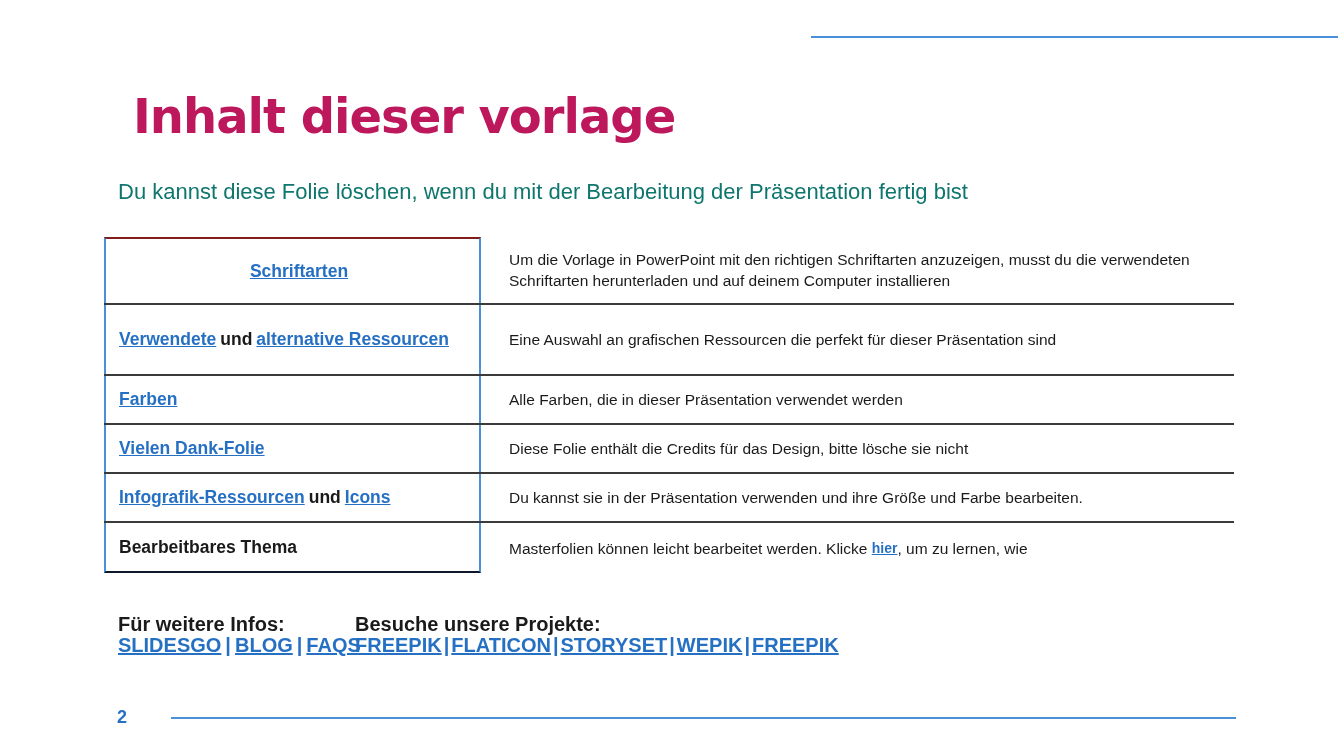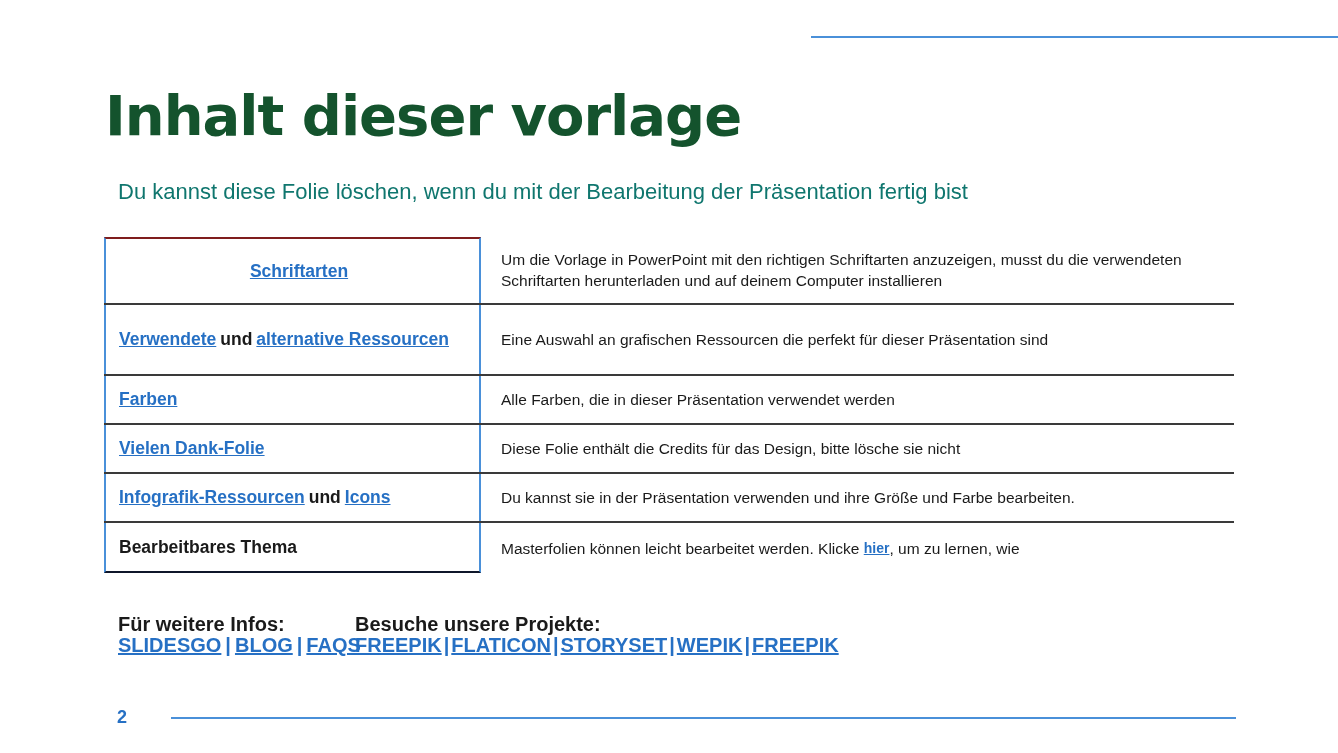--- a/index.html
+++ b/index.html
@@ -2,37 +2,37 @@
 <html><head>
 <meta charset="utf-8">
 <style>
   html, body { margin: 0; padding: 0; }
   body {
     width: 1338px; height: 753px; background: #ffffff; position: relative; overflow: hidden;
     font-family: "Liberation Sans", sans-serif; color: #191919;
   }
   .top-line { position: absolute; left: 811px; top: 36px; width: 527px; height: 2px; background: #4a90d9; }
   .title {
-    position: absolute; left: 105px; top: 80px; margin: 0;
-    font-family: "DejaVu Sans", sans-serif; font-weight: 700; font-size: 56px; letter-spacing: -1px;
-    color: #14532d; line-height: 72px;
+    position: absolute; left: 133px; top: 80px; margin: 0;
+    font-family: "DejaVu Sans", sans-serif; font-weight: 700; font-size: 48px; letter-spacing: -1px;
+    color: #be185d; line-height: 72px;
   }
   .subtitle { position: absolute; left: 118px; top: 178px; font-size: 22px; color: #0f766e; margin: 0; line-height: 28px; }
 
   .table { position: absolute; left: 104px; top: 237px; width: 1130px; }
   .row { display: flex; border-bottom: 2px solid #3a3a3a; box-sizing: border-box; }
   .row:last-child { border-bottom: none; }
   .cell-left {
     width: 377px; box-sizing: border-box; padding-left: 13px; display: flex; align-items: center;
     font-weight: 700; font-size: 17.5px; color: #1a1a1a;
     border-left: 2px solid #4a90d9; border-right: 2px solid #4a90d9;
   }
   .row:first-child .cell-left { border-top: 2px solid #7f1d1d; justify-content: center; }
   .row:last-child .cell-left { border-bottom: 2px solid #0f172a; }
-  .cell-right { flex: 1; padding-left: 20px; display: flex; align-items: center; font-size: 15.5px; color: #1a1a1a; line-height: 21px; }
+  .cell-right { flex: 1; padding-left: 28px; display: flex; align-items: center; font-size: 15.5px; color: #1a1a1a; line-height: 21px; }
   a.link { color: #2670c4; text-decoration: underline; }
   .cell-left .plain { margin: 0 4px; }
   .cell-right a.link { font-weight: 700; font-size: 14px; }
 
   .footer { position: absolute; top: 614px; font-size: 20px; line-height: 21px; }
   .footer .label { font-weight: 700; color: #1a1a1a; }
   .footer .links { font-weight: 700; color: #2670c4; }
   .footer .sep { margin: 0 4px; color: #2670c4; }
   .footer .sep.tight { margin: 0 2px; }
 

